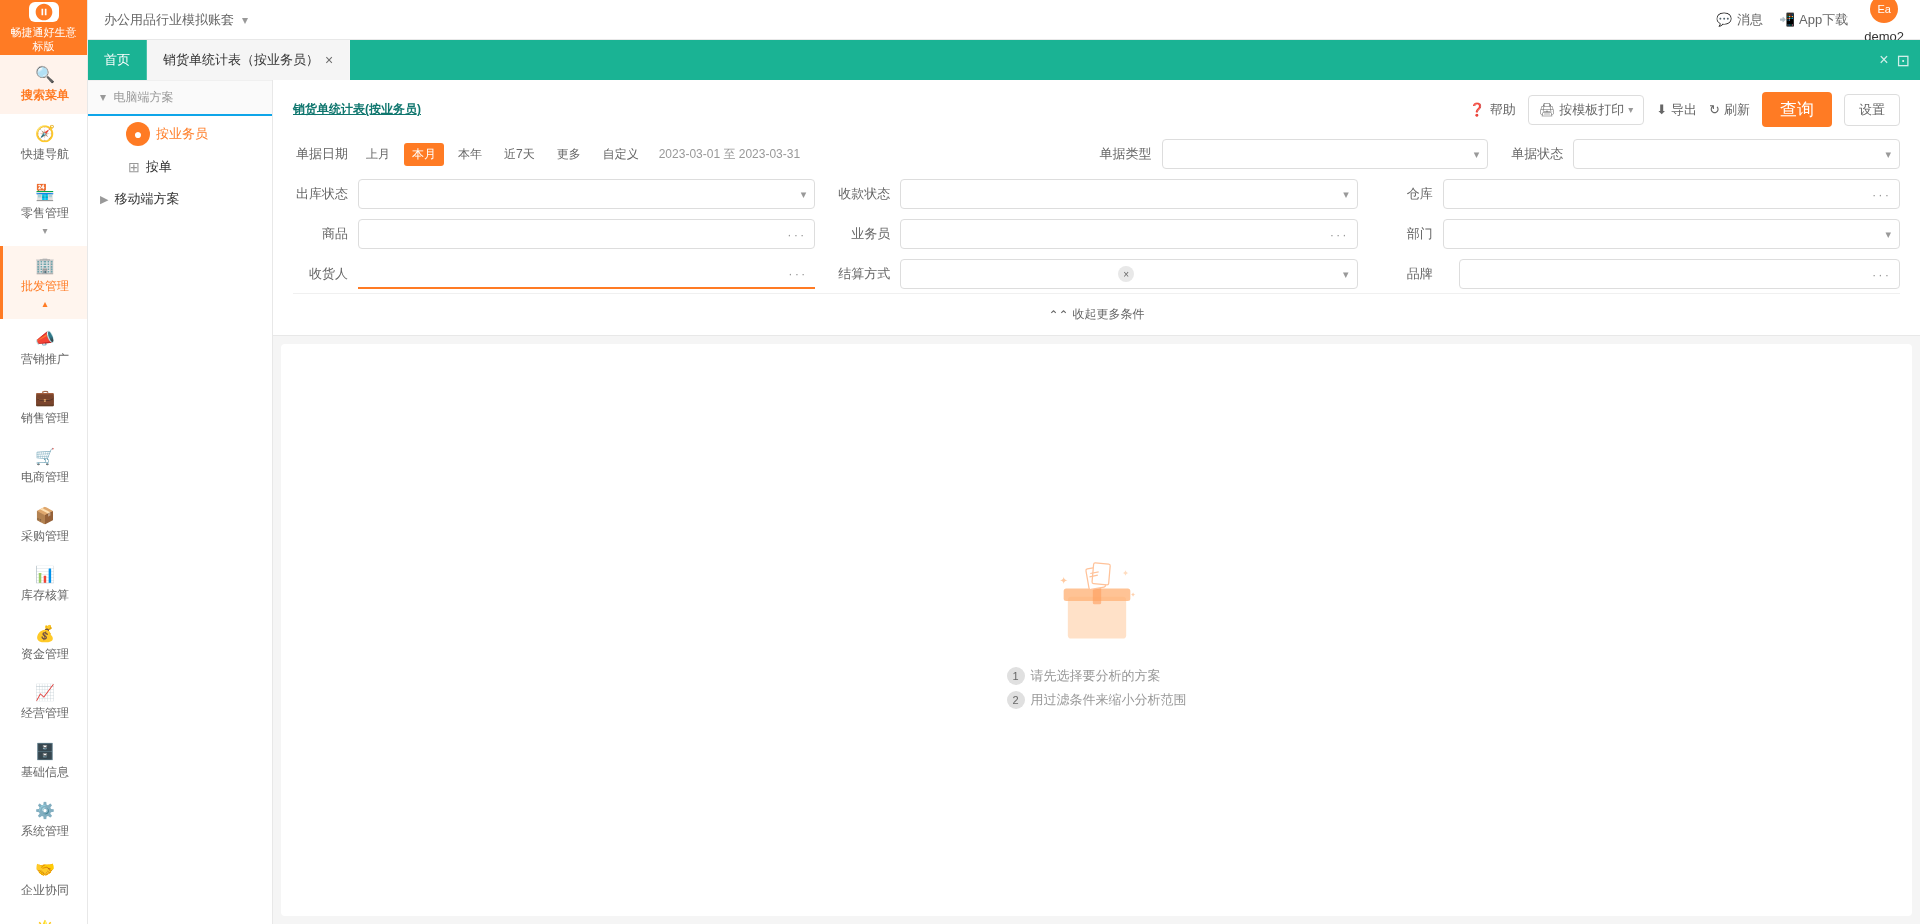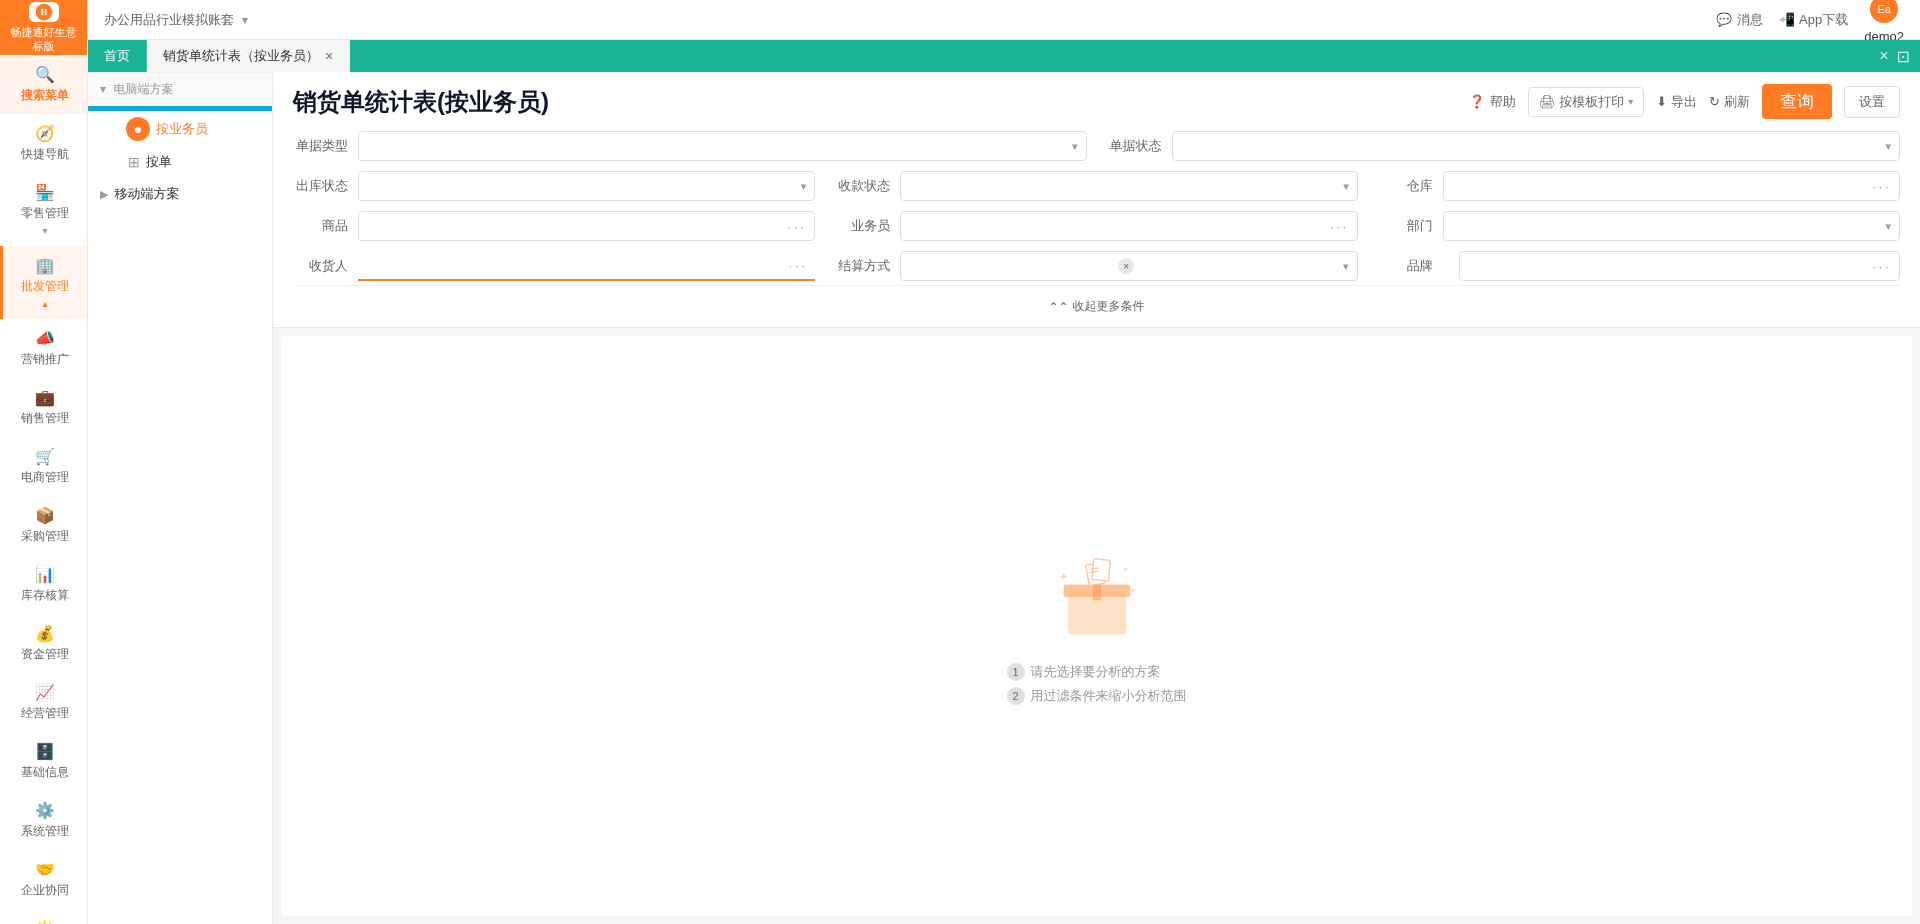--- a/index.html
+++ b/index.html
@@ -106,21 +106,21 @@
       display: flex;
       align-items: center;
       justify-content: center;
       color: #fff;
       font-size: 11px;
       overflow: hidden;
     }
 
     
     .tab-bar {
-      height: 32px;
+      height: 40px;
       background: #1ab394;
       display: flex;
       align-items: stretch;
       padding: 0;
     }
     .tab-item {
       display: flex;
       align-items: center;
       padding: 0 16px;
       cursor: pointer;
@@ -220,21 +220,21 @@
       display: flex; align-items: center; justify-content: center;
       color: #fff;
       font-size: 11px;
     }
     .tree-section-label {
       padding: 8px 12px;
       font-size: 12px;
       color: #999;
       background: #fafafa;
       border-top: 1px solid #f0f0f0;
-      border-bottom: 5px solid #0ea5e9;
+      border-bottom: 2px solid #0ea5e9;
     }
 
     
     .right-panel {
       flex: 1;
       display: flex;
       flex-direction: column;
       overflow: hidden;
       background: #f5f5f5;
     }
@@ -247,23 +247,24 @@
       display: flex;
       flex-direction: column;
     }
     .page-title-row {
       display: flex;
       align-items: center;
       justify-content: space-between;
       margin-bottom: 12px;
     }
     .page-title {
-      font-size: 24px;
+      font-size: 12px;
       font-weight: bold;
-      color: #0f172a;
+      color: #0f766e;
+      text-decoration: underline;
     }
     .page-actions {
       display: flex;
       align-items: center;
       gap: 12px;
     }
     .action-link {
       display: flex;
       align-items: center;
       gap: 4px;
@@ -609,20 +610,32 @@
               <span>刷新</span>
             </div>
             <button class="btn-primary">查询</button>
             <button class="btn-secondary">设置</button>
           </div>
         </div>
 
         <div class="filter-area" style="padding:0 0 0 0;">
 
           <div class="filter-row" style="margin-bottom:10px;">
+            <div class="filter-col" style="flex:2;">
+              <span class="filter-label">单据日期</span>
+              <div class="date-controls">
+                <button class="date-btn">上月</button>
+                <button class="date-btn active">本月</button>
+                <button class="date-btn">本年</button>
+                <button class="date-btn">近7天</button>
+                <button class="date-btn">更多</button>
+                <button class="date-btn">自定义</button>
+                <span class="date-range-text">2023-03-01 至 2023-03-31</span>
+              </div>
+            </div>
             <div class="filter-col">
               <span class="filter-label">单据类型</span>
               <div class="select-input">
                 <span></span>
                 <span class="caret">▾</span>
               </div>
             </div>
             <div class="filter-col">
               <span class="filter-label">单据状态</span>
               <div class="select-input">

